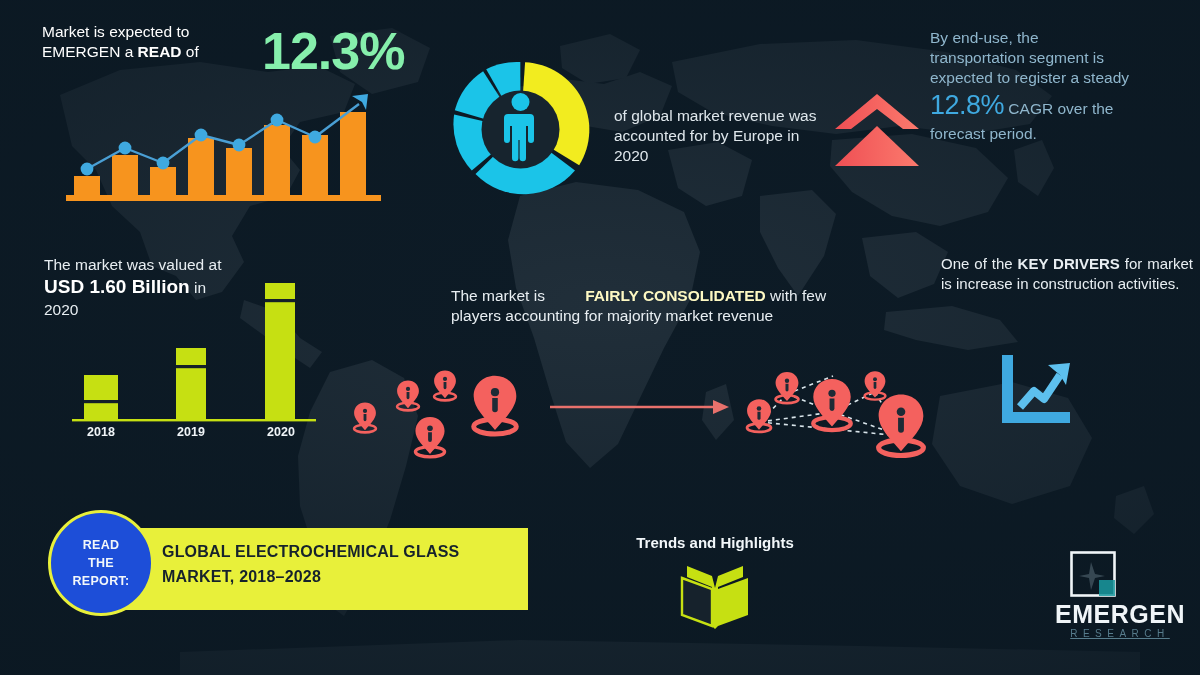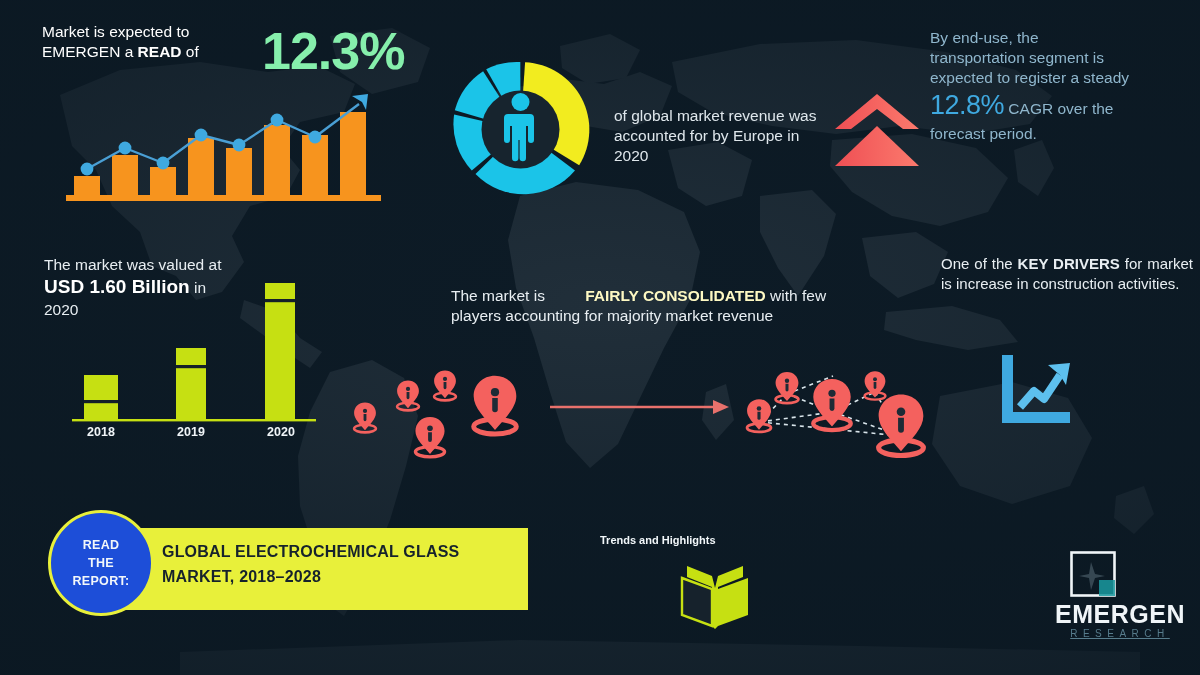--- a/index.html
+++ b/index.html
@@ -71,22 +71,22 @@
     border-radius:50%; border:3px solid #e8f03a; background:#1d4ed8;
     display:flex; align-items:center; justify-content:center;
   }
   #read-label {
     font-size:12.5px; font-weight:bold; color:#f2f7fa; text-align:center;
     line-height:1.45; letter-spacing:0.3px;
   }
 
   
   #trends-title {
-    left:600px; top:533px; width:230px; text-align:left;
-    font-size:11px; font-weight:bold; color:#f2f7fa;
+    left:600px; top:533px; width:230px; text-align:center;
+    font-size:15px; font-weight:bold; color:#f2f7fa;
   }
   #book-icon { position:absolute; left:678px; top:562px; width:74px; height:68px; }
 
   
   #logo { position:absolute; left:1045px; top:550px; width:150px; height:96px; }
   #logo-mark { position:absolute; left:24px; top:0; width:48px; height:48px; }
   #logo-name {
     position:absolute; left:0; top:50px; width:150px; text-align:center;
     font-size:25px; font-weight:bold; color:#f0f5f8; letter-spacing:0.5px;
   }

